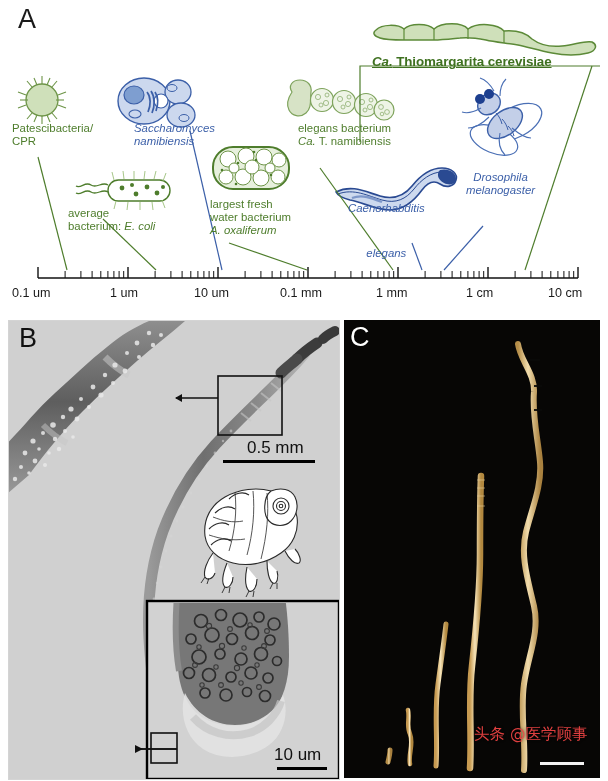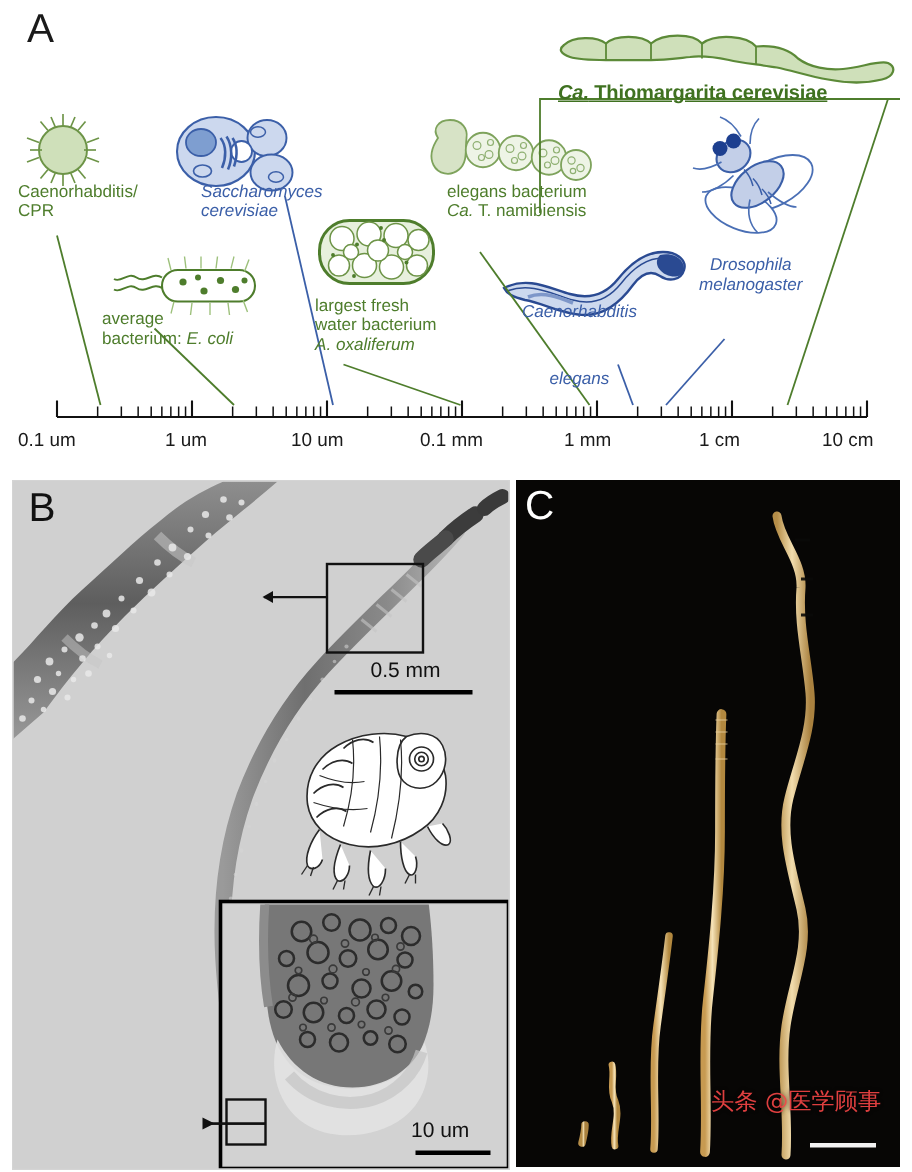--- a/index.html
+++ b/index.html
@@ -19,21 +19,21 @@
   .blue{color:#3b5fa8;}
   .ital{font-style:italic;}
   .titleLbl{position:absolute;font-size:13.4px;font-weight:bold;color:#3f7120;
             text-decoration:underline;white-space:pre;letter-spacing:-0.1px;}
 
   .axisLbl{position:absolute;font-size:12.6px;color:#1a1a1a;white-space:pre;}
 
   
   #panelB{position:absolute;left:8px;top:320px;width:330px;height:458px;
           background:#cfcfcf;overflow:hidden;border:1px solid #d4d4d4;}
-  .scaleTxt{position:absolute;font-size:14px;color:#111;white-space:pre;}
+  .scaleTxt{position:absolute;font-size:17px;color:#111;white-space:pre;}
 
   
   #panelC{position:absolute;left:344px;top:320px;width:256px;height:458px;
           background:#060504;overflow:hidden;}
   #watermark{position:absolute;left:130px;top:404px;font-size:15.5px;color:#ef4444;
              white-space:pre;font-family:"DejaVu Sans",sans-serif;opacity:.93;
              text-shadow:0 0 3px rgba(0,0,0,.8);}
 </style>
 </head>
 <body>
@@ -297,25 +297,25 @@
           <line x1="550.8" y1="271" x2="550.8" y2="278"></line>
         <line x1="557.9" y1="271" x2="557.9" y2="278"></line>
           <line x1="563.9" y1="271" x2="563.9" y2="278"></line>
         <line x1="569.1" y1="271" x2="569.1" y2="278"></line>
           <line x1="573.7" y1="271" x2="573.7" y2="278"></line>
       </g>
     </svg>
 
     <span class="titleLbl" style="left:372px;top:54px;"><i>Ca.</i><span> Thiomargarita cerevisiae</span></span>
 
-    <span class="lbl green" style="left:12px;top:122px;"><span>Caenorhabditis/</span><br><span>CPR</span></span>
+    <span class="lbl green" style="left:12px;top:122px;"><span>Patescibacteria/</span><br><span>CPR</span></span>
 
     <span class="lbl green" style="left:68px;top:207px;"><span>average</span><br><span>bacterium: </span><i>E. coli</i></span>
 
-    <span class="lbl blue ital" style="left:134px;top:122px;"><span>Saccharomyces</span><br><span>cerevisiae</span></span>
+    <span class="lbl blue ital" style="left:134px;top:122px;"><span>Saccharomyces</span><br><span>namibiensis</span></span>
 
     <span class="lbl green" style="left:210px;top:198px;"><span>largest fresh</span><br><span>water bacterium</span><br><i>A. oxaliferum</i></span>
 
     <span class="lbl green" style="left:298px;top:122px;"><span>elegans bacterium</span><br><i>Ca.</i><span> T. namibiensis</span></span>
 
     <span class="lbl blue ital" style="left:348px;top:202px;text-align:center;"><span>Caenorhabditis</span><br><span style="display:block;text-align:center;margin-top:32px;">elegans</span></span>
 
     <span class="lbl blue ital" style="left:466px;top:171px;text-align:center;"><span>Drosophila</span><br><span style="display:block;">melanogaster</span></span>
 
     <span class="axisLbl" style="left:12px;top:286px;">0.1 um</span>

